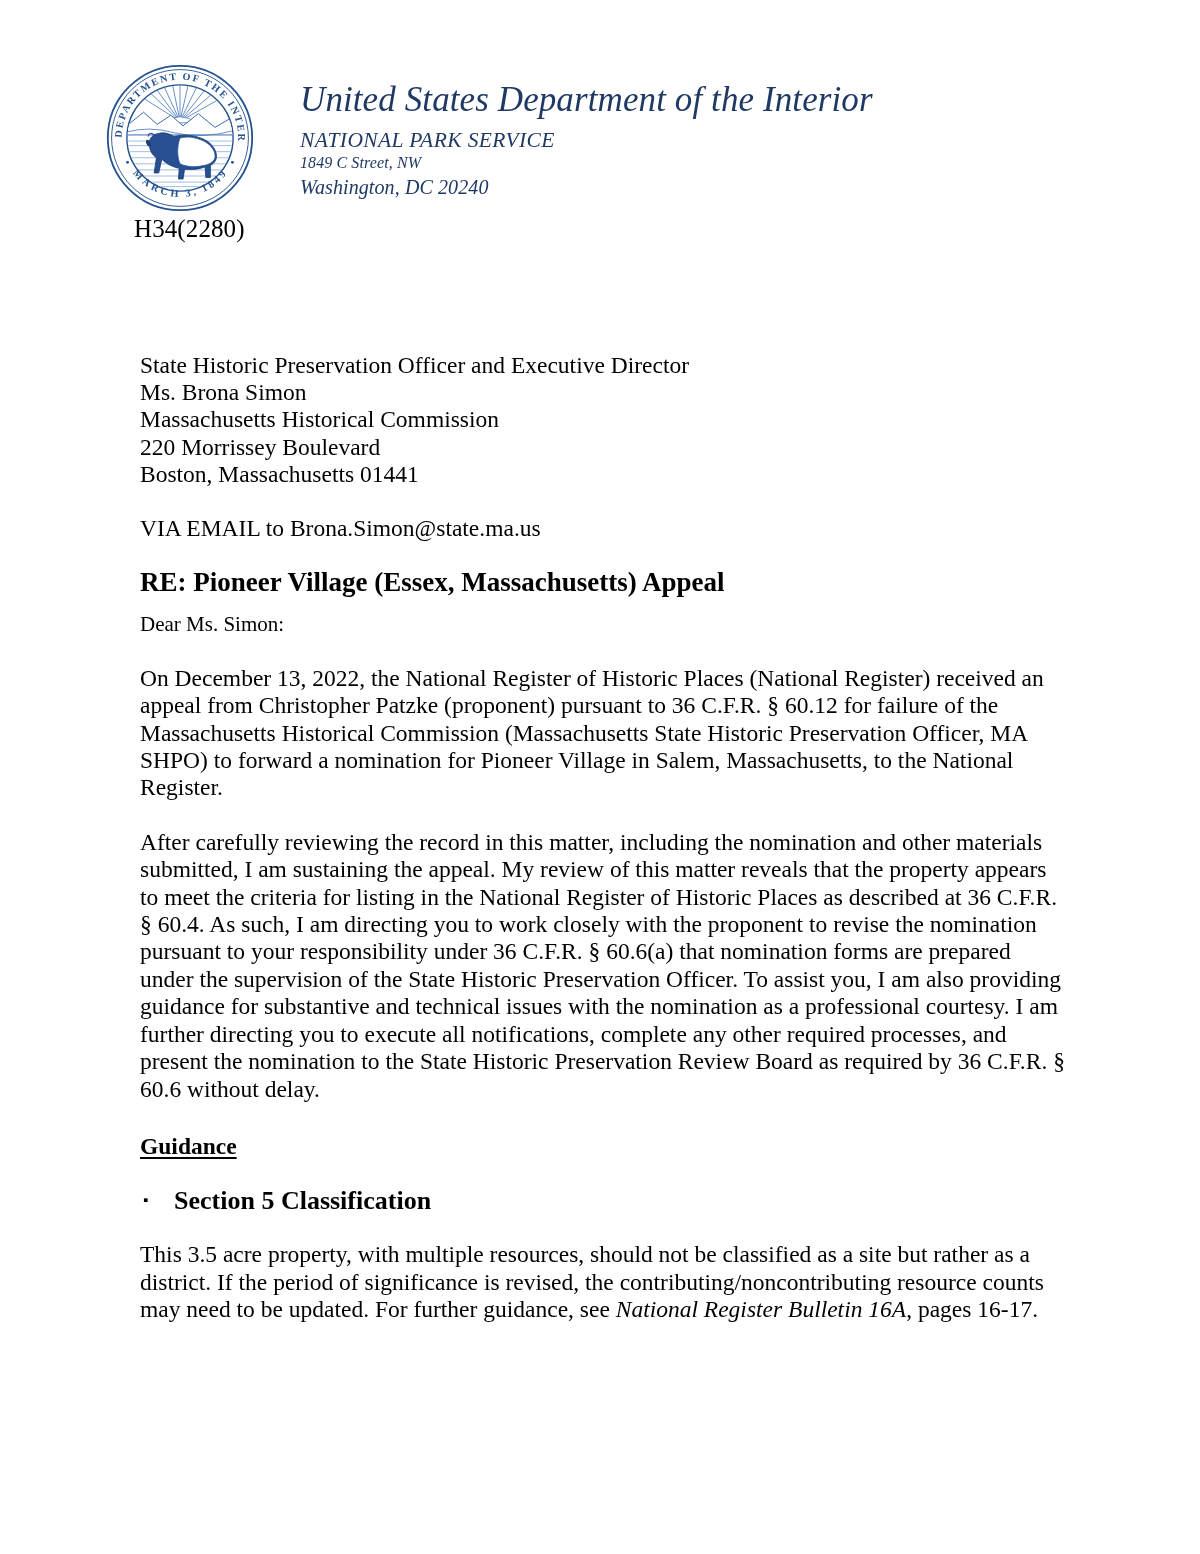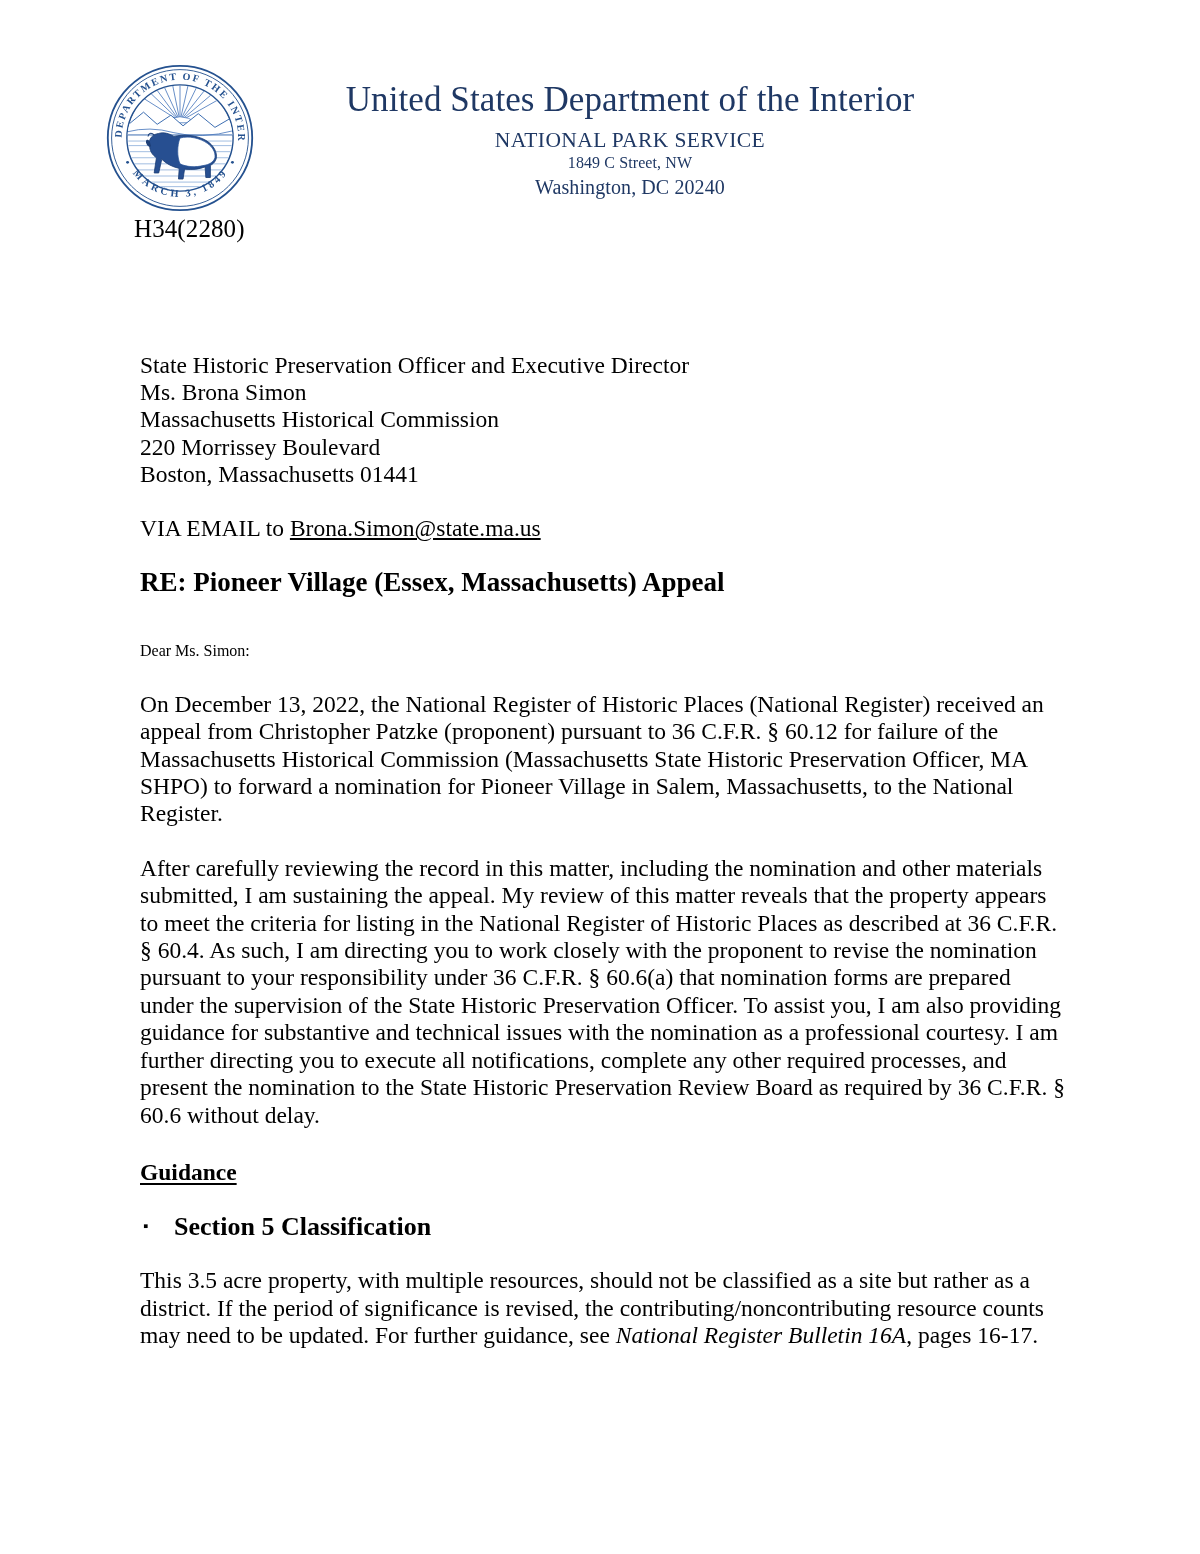--- a/index.html
+++ b/index.html
@@ -48,22 +48,22 @@
     font-size: 25px;
     line-height: 1.1;
     letter-spacing: 0.1px;
     white-space: nowrap;
   }
   .agency-block {
     position: absolute;
     left: 300px;
     top: 80px;
     width: 660px;
-    text-align: center;
-    color: #1f3864;
+    color: #1f3864;
+    font-style: italic;
   }
   .agency-title {
     font-size: 35px;
     line-height: 1.12;
     letter-spacing: 0.1px;
     color: #1f3864;
     white-space: nowrap;
   }
   .agency-sub1 {
     margin-top: 8px;
@@ -99,34 +99,33 @@
   }
   .spacer-line {
     height: 27.2px;
   }
   .via-email {
     font-size: 23.5px;
     line-height: 27.2px;
     white-space: nowrap;
   }
   .via-email .email {
-    text-decoration: underline;
     text-underline-offset: 2px;
     text-align: center;
   }
   .re-line {
     margin-top: 27px;
     font-size: 27px;
     line-height: 27.2px;
     font-weight: bold;
     white-space: nowrap;
   }
   .salutation {
-    margin-top: 40px;
-    font-size: 16px;
+    margin-top: 14px;
+    font-size: 21px;
     line-height: 27.2px;
     font-family: Liberation Serif, serif;
   }
   p.body-para {
     margin: 0;
     padding: 0;
     margin-top: 27px;
     font-size: 23.5px;
     line-height: 27.4px;
     text-align: left;

